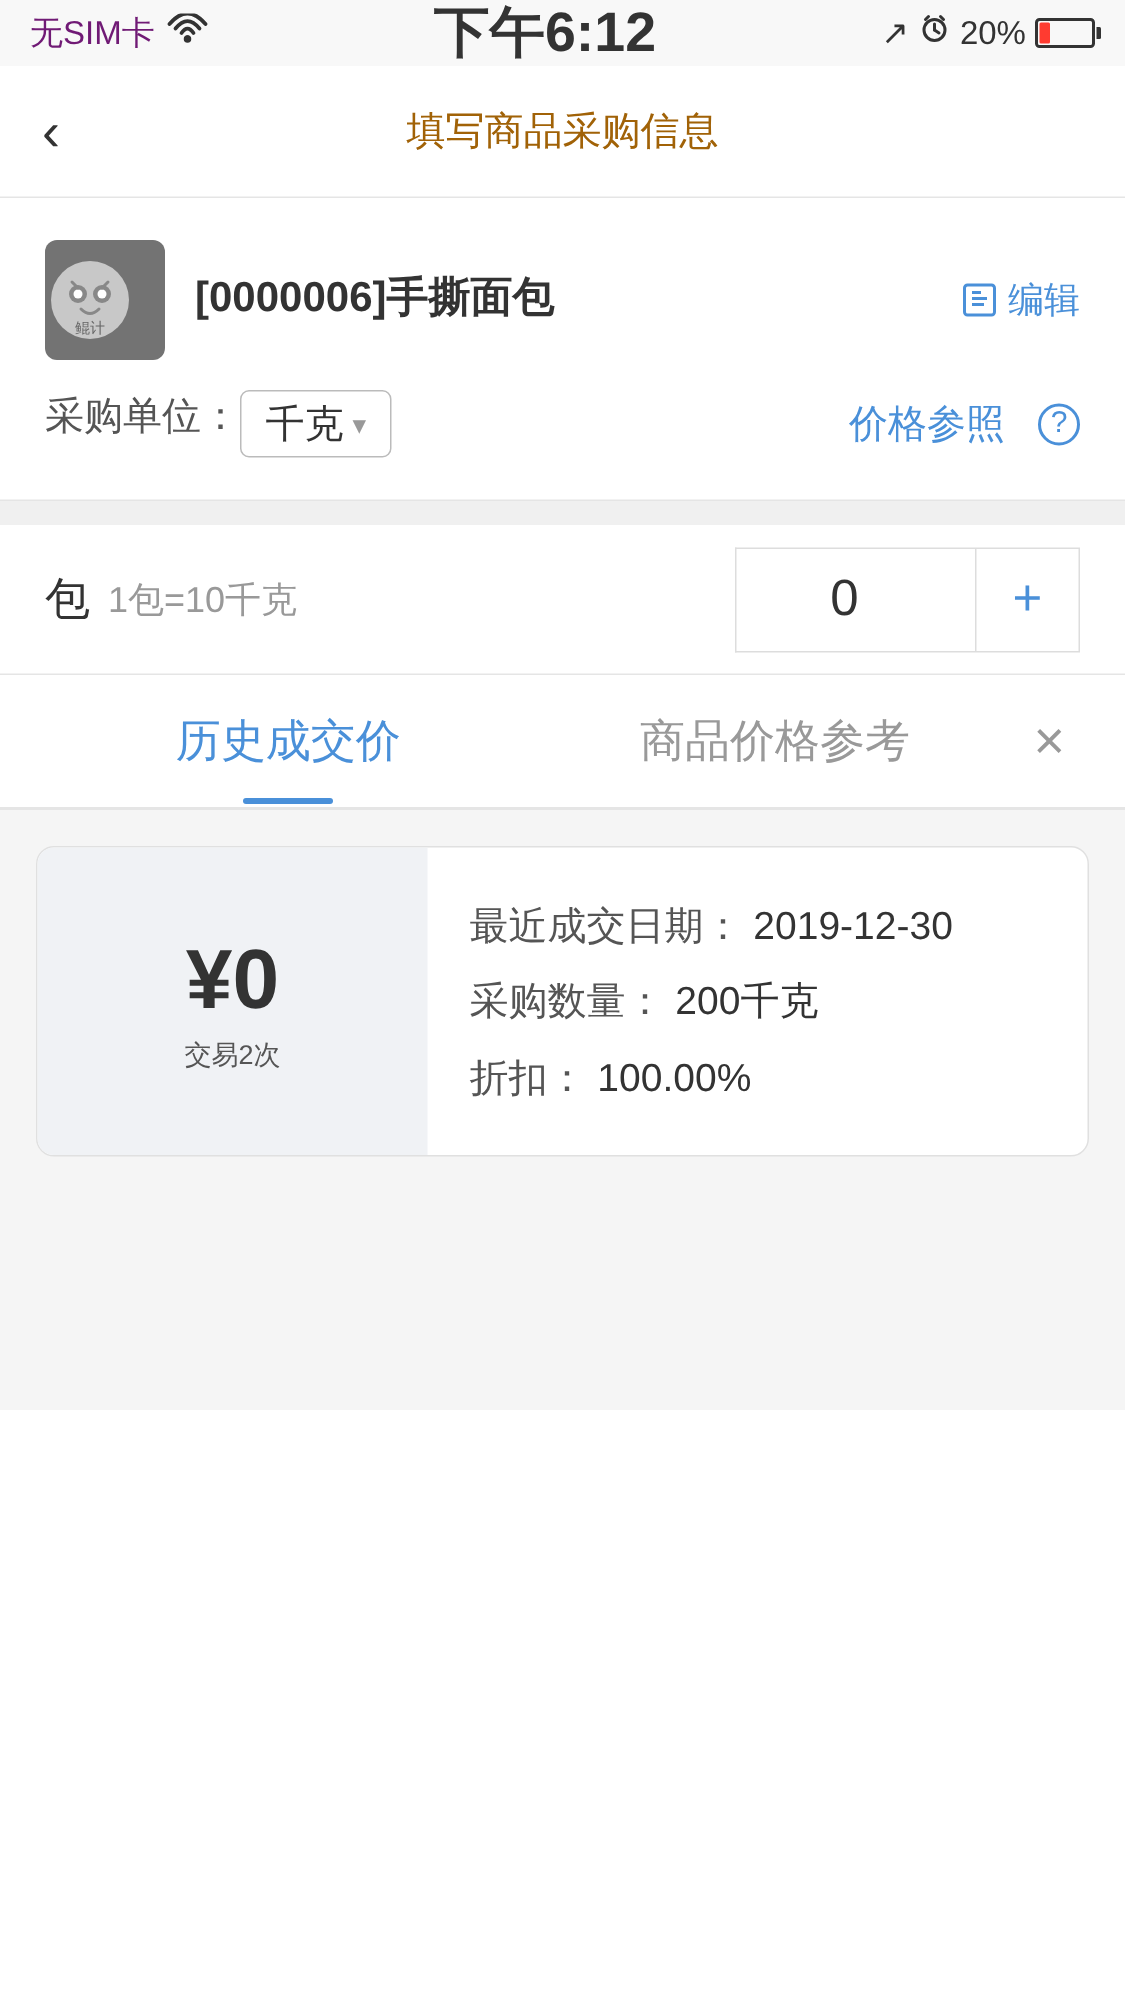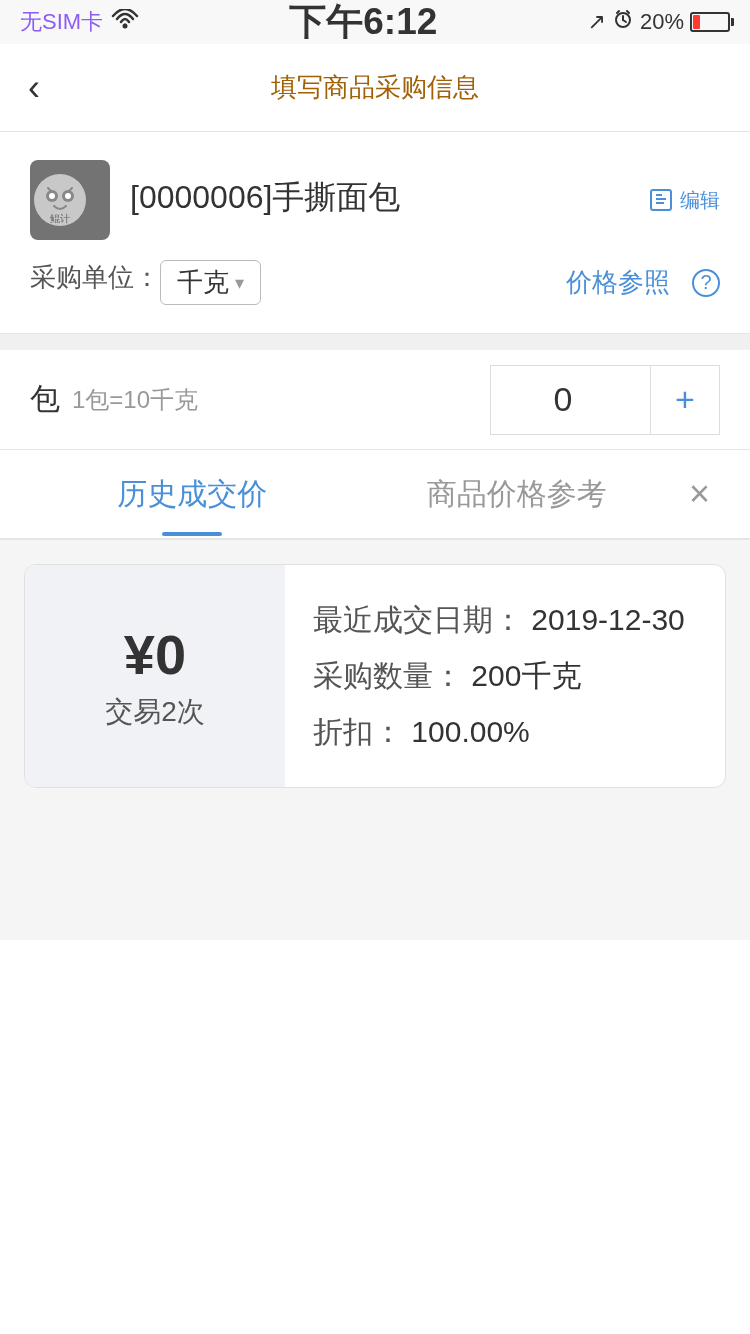--- a/index.html
+++ b/index.html
@@ -22,21 +22,21 @@
       justify-content: space-between;
       padding: 0 20px;
       font-size: 24px;
       font-weight: 500;
     }
     .status-left {
       display: flex;
       align-items: center;
       gap: 8px;
       font-size: 22px;
-      color: #8b5cf6;
+      color: #701a75;
       justify-content: flex-end;
     }
     .status-center {
       font-size: 37px;
       font-weight: 600;
       color: #333;
     }
     .status-right {
       display: flex;
       align-items: center;
@@ -123,30 +123,30 @@
       width: 60px;
       height: 60px;
       display: flex;
       align-items: center;
       justify-content: center;
     }
     .product-info {
       flex: 1;
     }
     .product-name {
-      font-size: 32px;
-      color: #333;
-      font-weight: 400;
+      font-size: 28px;
+      color: #333;
+      font-weight: 700;
       margin-bottom: 4px;
     }
     .product-edit {
       position: absolute;
       right: 30px;
       color: #4a90d9;
-      font-size: 20px;
+      font-size: 24px;
       display: flex;
       align-items: center;
       gap: 6px;
       justify-content: center;
     }
     .product-bottom {
       display: flex;
       align-items: center;
       justify-content: space-between;
     }
@@ -314,33 +314,33 @@
       align-items: center;
       justify-content: center;
       padding: 40px 20px;
     }
     .deal-price {
       font-size: 56px;
       font-weight: 600;
       color: #333;
     }
     .deal-count {
-      font-size: 28px;
+      font-size: 18px;
       color: #555;
       margin-top: 6px;
     }
     .deal-right {
       flex: 1;
       padding: 34px 28px;
       display: flex;
       flex-direction: column;
       gap: 14px;
     }
     .deal-row {
-      font-size: 30px;
+      font-size: 26px;
       color: #333;
       line-height: 1.4;
     }
     .deal-label {
       color: #555;
     }
     .deal-value {
       color: #333;
       font-weight: 400;
     }

